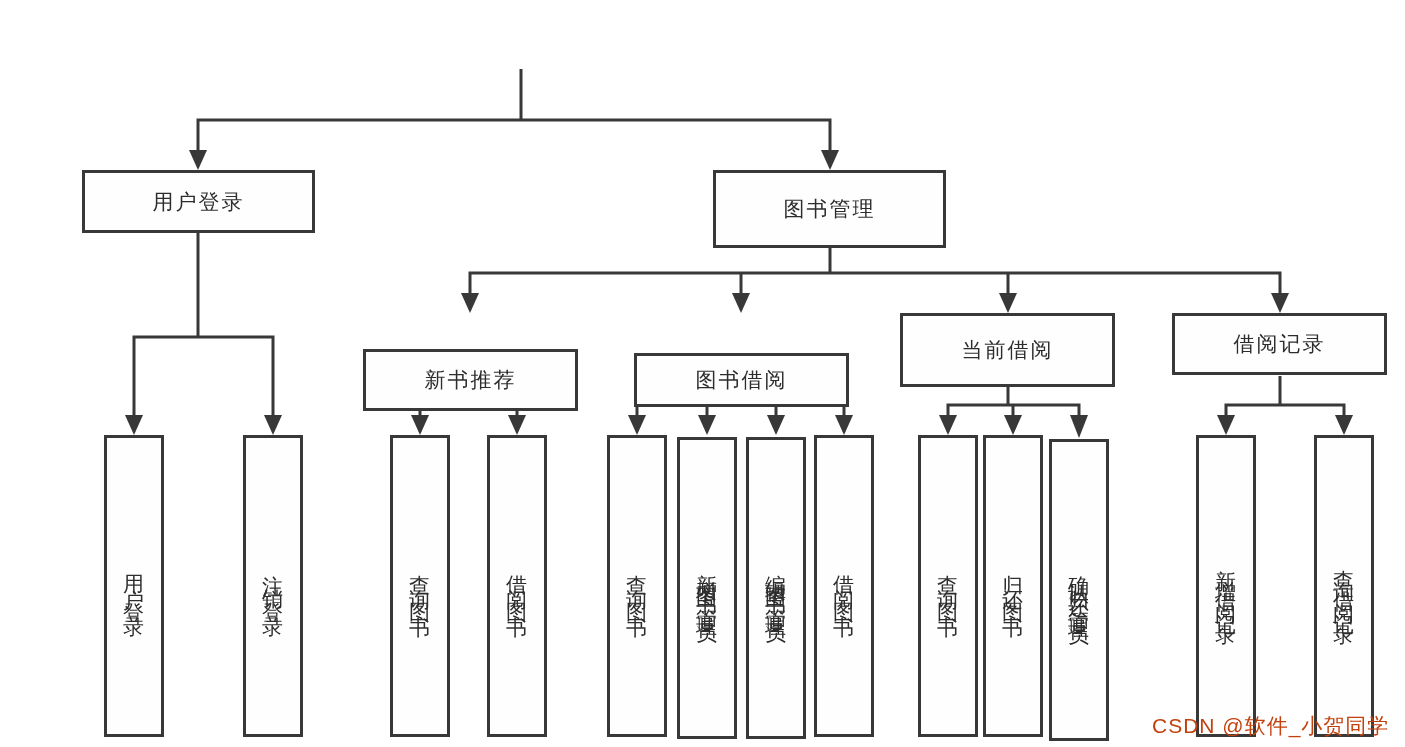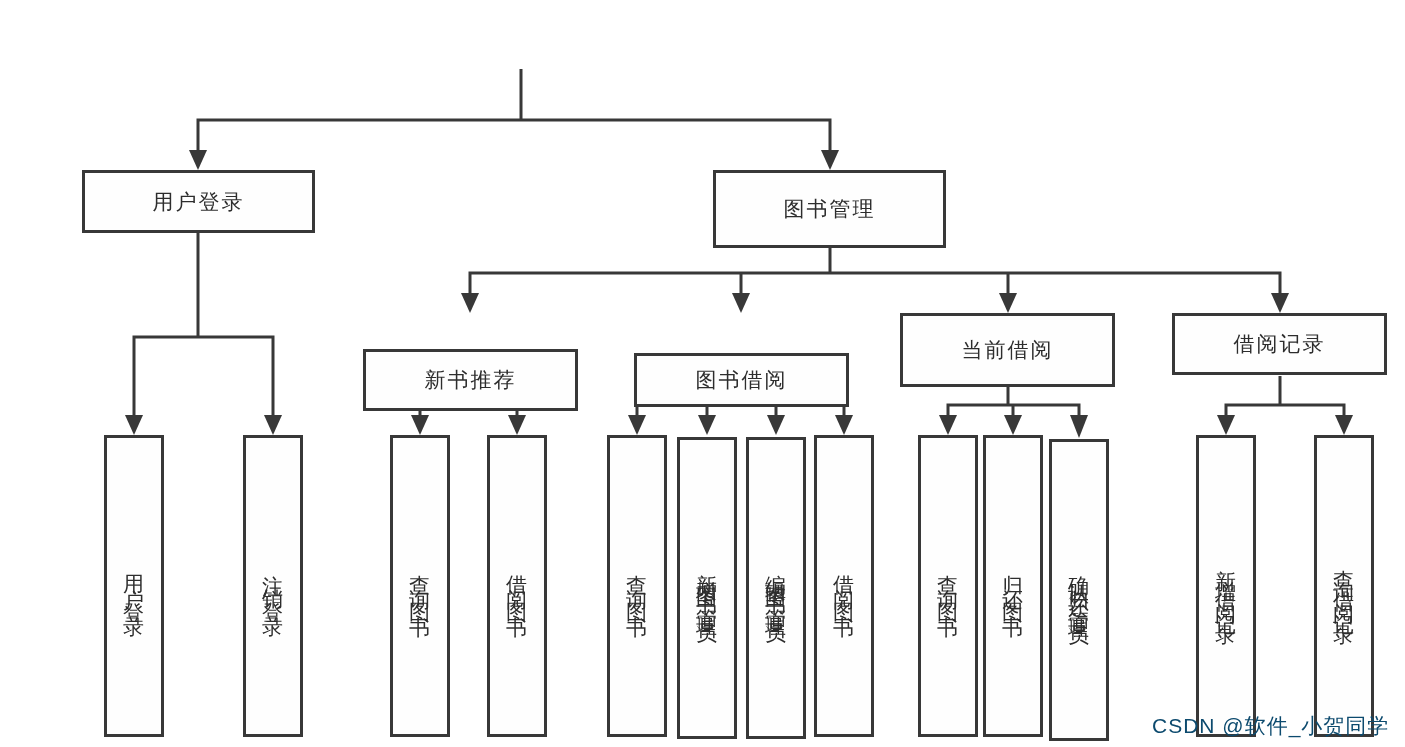--- a/index.html
+++ b/index.html
@@ -44,21 +44,21 @@
     letter-spacing: 14px;
     line-height: 1;
   }
   .leaf.med  { letter-spacing: 11px; }
   .leaf.long { letter-spacing: 7px; }
   .watermark {
     position: absolute;
     left: 1152px;
     top: 712px;
     font-size: 21px;
-    color: #0c4a6e;
+    color: #c2410c;
     letter-spacing: 1px;
     white-space: nowrap;
     z-index: 5;
   }
 </style>
 </head>
 <body>
 
 <div class="stage">
 

